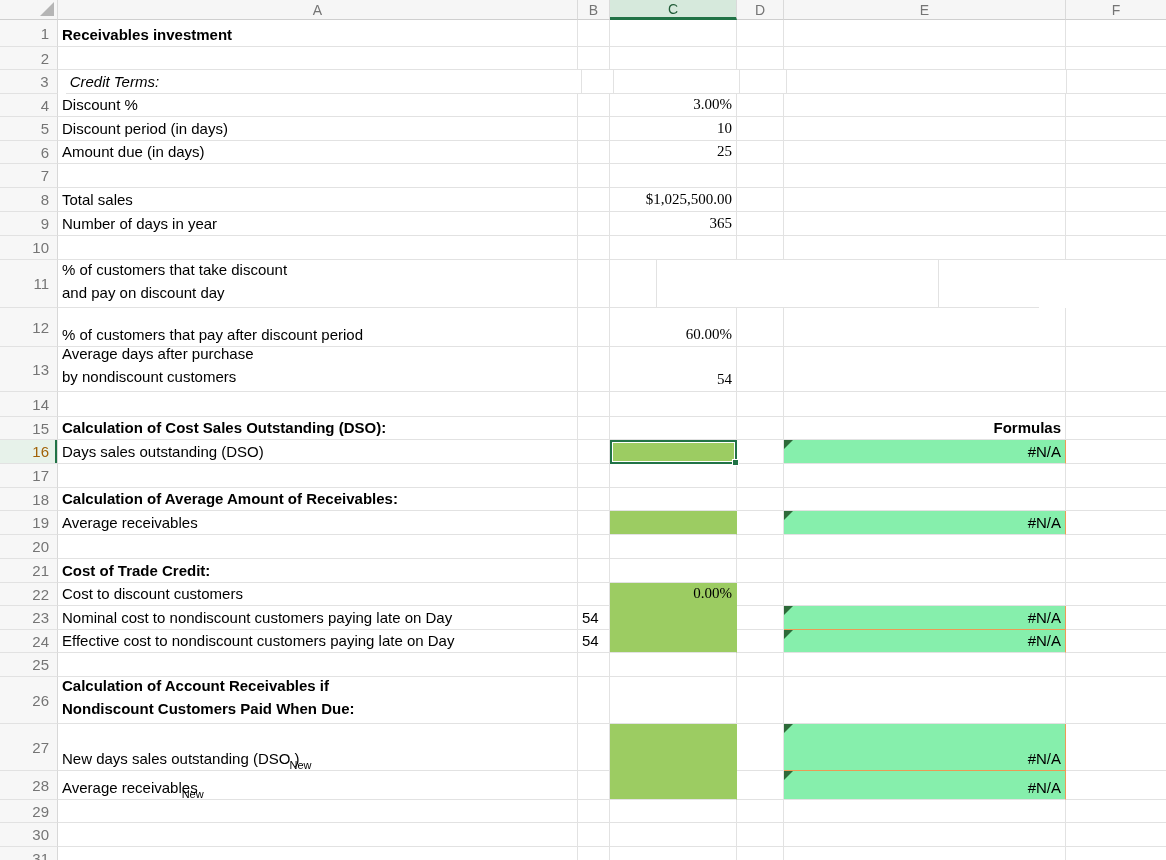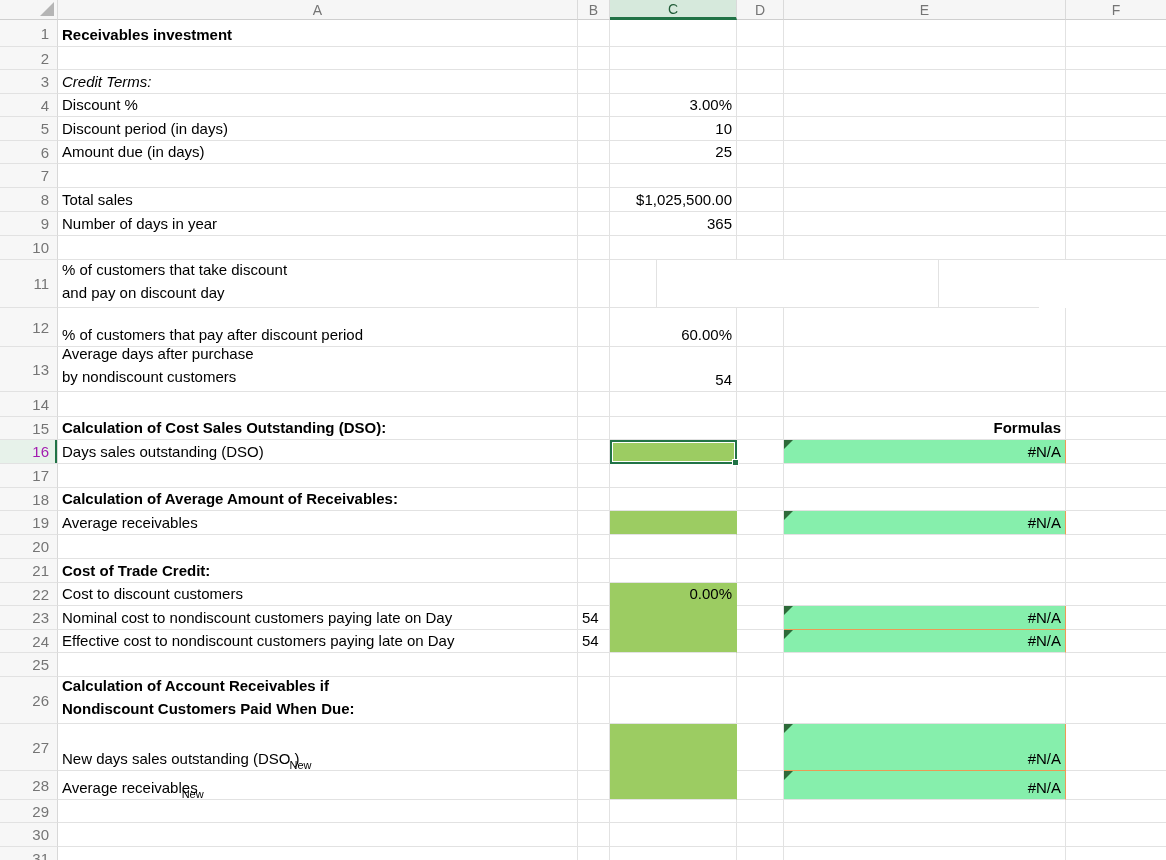--- a/index.html
+++ b/index.html
@@ -16,26 +16,26 @@
   .tri-corner { width:14px; height:14px; background:#b5b5b5; clip-path:polygon(100% 0,100% 100%,0 100%); margin:0 3px 3px 0; }
   .hA{width:520px;} .hB{width:32px;} .hC{width:127px;} .hD{width:47px;} .hE{width:282px;} .hF{width:100px;border-right:none;}
   .hsel { background:#d6e9dc; color:#215c38; border-bottom:3px solid #217346; }
 
   
   .tr { display:flex; }
   .td { border-right:1px solid #e2e2e2; border-bottom:1px solid #e2e2e2;
         display:flex; align-items:flex-end; padding:0 4px 3px 4px; white-space:nowrap; overflow:visible; }
   .gut { width:58px; background:#f7f7f7; border-right:1px solid #d8d8d8;
          color:#757575; font-size:15px; justify-content:flex-end; align-items:center; padding:0 8px 0 0; }
-  .gsel { background:#e7f2ea; color:#a21caf; box-shadow:inset -2px 0 0 #217346; }
-  .a{width:520px;} .b{width:32px;} .c{width:127px;} .d{width:47px;} .e{width:282px;} .f{width:100px;border-right:none;}.h23{height:23px}.h24{height:24px}.h25{height:25px}.h27{height:27px}
+  .gsel { background:#e7f2ea; color:#a16207; box-shadow:inset -2px 0 0 #217346; }
+  .a{width:520px;} .b{width:32px;} .c{width:127px;font-family:Liberation Serif, serif;} .d{width:47px;} .e{width:282px;} .f{width:100px;border-right:none;}.h23{height:23px}.h24{height:24px}.h25{height:25px}.h27{height:27px}
   .h29{height:29px}.h39{height:39px}.h45{height:45px}.h47{height:47px}.h48{height:48px}
 
   .bold { font-weight:bold; }
-  .ital { font-style:italic; }
+  .ital { font-style:italic;margin-left:8px; }
   .num { justify-content:flex-end; }
   .ctr { justify-content:flex-end; }
   .two span { display:block; line-height:23px; }
 
   .fillg { background:#9ccc62; border-right-color:#9ccc62;align-items:flex-end; }
   .fillo { background:#86efac; border-right-color:#eb9b55; position:relative; }
   .nbg { border-bottom-color:#9ccc62; }
   .nbo { border-bottom-color:#eb9b55; }
   .etri { position:absolute; top:0; left:0; width:9px; height:9px; background:#2d6a39;
           clip-path:polygon(0 0,100% 0,0 100%); }

